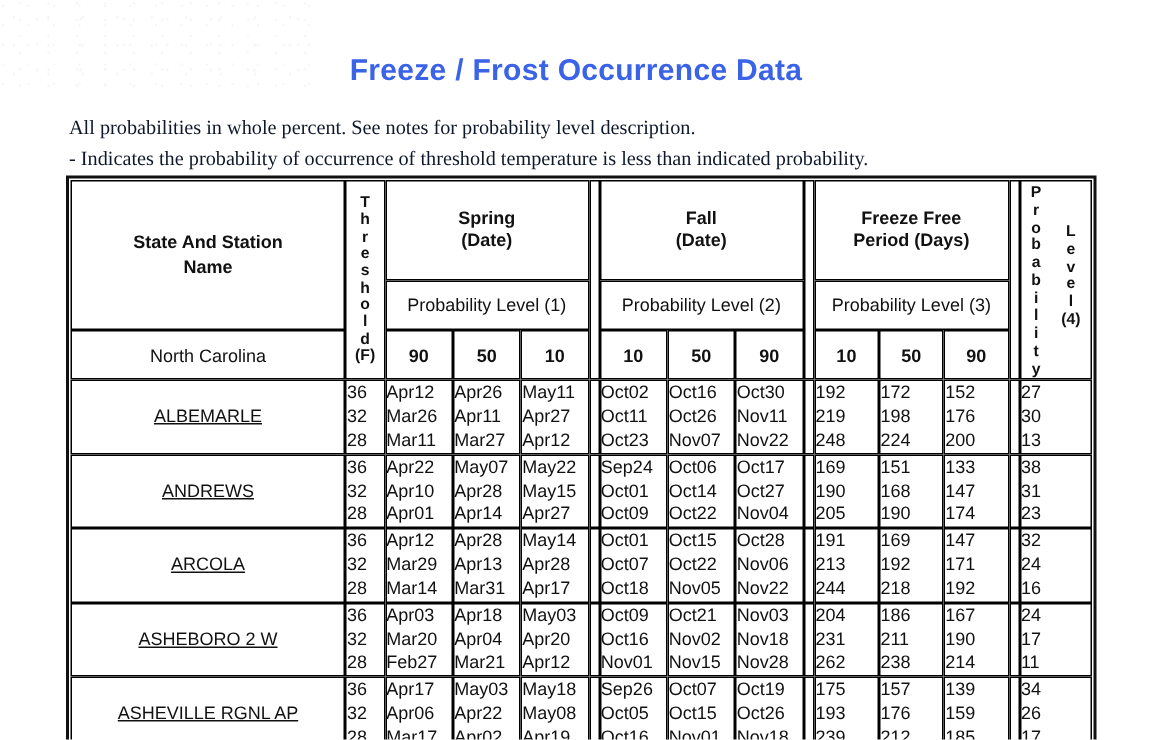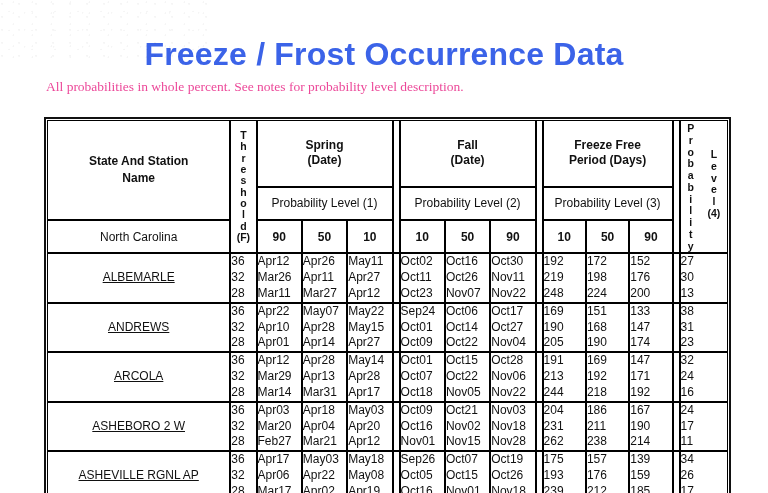--- a/index.html
+++ b/index.html
@@ -13,33 +13,33 @@
     font-family: "Liberation Serif", serif;
     overflow: hidden;
     position: relative;
   }
 
   
   .doc-title {
     text-align: center;
     font-family: "Liberation Sans", sans-serif;
     font-weight: bold;
-    font-size: 32px;
+    font-size: 20px;
     color: #3b63e8;
     margin: 0;
     padding: 36px 0 0 0;
     letter-spacing: 0.2px;
   }
 
   
   .notes {
-    margin: 4px 0 0 46px;
+    margin: 16px 0 0 46px;
     font-family: "Liberation Serif", serif;
     font-size: 13.5px;
-    color: #ec4899;
+    color: #0f172a;
     line-height: 1.55;
   }
   .notes .note-line { white-space: nowrap; }
 
   
   .table-wrap {
     position: absolute;
     left: 44px;
     top: 117px;
     width: 681px;
@@ -177,20 +177,21 @@
 </style>
 </head>
 <body>
 
 <div class="speckle"></div>
 
 <h1 class="doc-title">Freeze / Frost Occurrence Data</h1>
 
 <div class="notes">
   <div class="note-line">All probabilities in whole percent. See notes for probability level description.</div>
+  <div class="note-line">- Indicates the probability of occurrence of threshold temperature is less than indicated probability.</div>
 </div>
 
 <div class="table-wrap">
 <table class="freeze">
   <colgroup>
     <col class="c-station">
         <col class="c-thresh">
     <col class="c-d">
         <col class="c-d">
         <col class="c-d">

